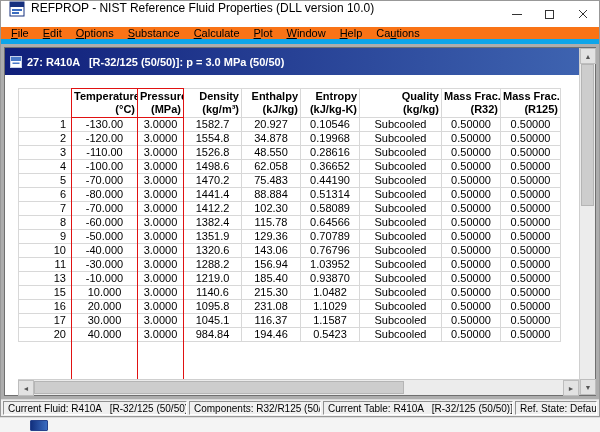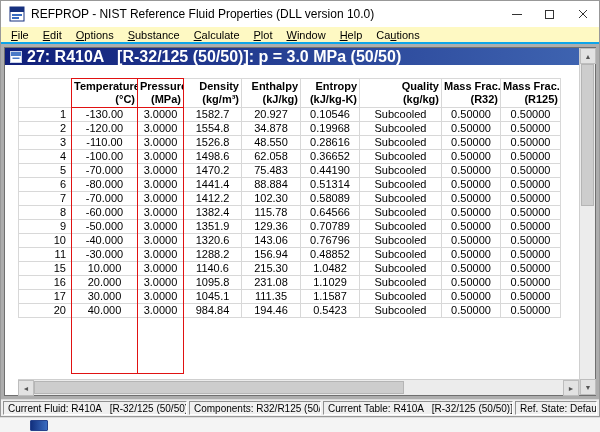--- a/index.html
+++ b/index.html
@@ -3,39 +3,39 @@
 <meta charset="utf-8">
 <style>
   * { margin:0; padding:0; box-sizing:border-box; }
   html,body { width:600px; height:432px; overflow:hidden; }
   body { font-family:"Liberation Sans", sans-serif; background:#e8e8e8; color:#000; }
 
   .main-window { width:600px; height:417px; border:1px solid #989898; background:#f0f0f0;
                  display:flex; flex-direction:column; }
 
   
-  .titlebar { height:26px; background:#ffffff; display:flex; align-items:center;
+  .titlebar { height:26px; background:#ffffff; display:flex; 
               padding-left:8px; gap:6px; flex:none; }
   .title-text { font-size:12px; white-space:pre; }
   .win-btns { margin-left:auto; display:flex; height:100%; }
   .win-btn { width:33px; height:100%; display:flex; align-items:center; justify-content:center; }
   .glyph-min { width:10px; height:1px; background:#333; display:block; }
   .glyph-max { width:9px; height:9px; border:1px solid #333; display:block; }
 
   
-  .menubar { height:17px; background:#fef9c3; border-bottom:2px solid #0ea5e9;
+  .menubar { height:17px; background:#f97316; border-bottom:5px solid #0ea5e9;
              display:flex; align-items:center; font-size:11px; padding-left:3px; flex:none; }
   .menu-item { padding:1px 7px; white-space:nowrap; }
 
   
   .mdi { flex:1; background:#adadad; padding:3px; min-height:0; }
   .child { width:100%; height:100%; border:1px solid #6f6f6f; background:#fff; display:flex; }
   .child-left { flex:1; min-width:0; display:flex; flex-direction:column; background:#fff; }
-  .child-titlebar { height:17px; flex:none; background:linear-gradient(to right,#101f7a,#3e63b0);
-                    color:#fff; font-size:16px; font-weight:bold; display:flex; align-items:center;
+  .child-titlebar { height:27px; flex:none; background:linear-gradient(to right,#101f7a,#3e63b0);
+                    color:#fff; font-size:11px; font-weight:bold; display:flex; align-items:center;
                     gap:5px; padding:0 5px; }
   .child-title { white-space:pre; overflow:hidden; }
   .client { flex:1; min-height:0; background:#fff; padding:13px 0 0 13px; overflow:hidden; }
   .table-wrap { position:relative; display:inline-block; }
 
   
   #grid { border-collapse:separate; border-spacing:0; table-layout:fixed; font-size:11px;
           border-top:1px solid #d8d8d8; border-left:1px solid #d8d8d8; width:542px; }
   #grid col:nth-child(1){width:53px}
   #grid col:nth-child(2){width:66px}
@@ -303,21 +303,32 @@
                     <td>Subcooled</td>
                     <td>0.50000</td>
                     <td>0.50000</td>
                   </tr>
                   <tr>
                     <td class="rownum">11</td>
                     <td>-30.000</td>
                     <td>3.0000</td>
                     <td>1288.2</td>
                     <td>156.94</td>
-                    <td>0.48852</td>
+                    <td>1.03952</td>
+                    <td>Subcooled</td>
+                    <td>0.50000</td>
+                    <td>0.50000</td>
+                  </tr>
+                  <tr>
+                    <td class="rownum">13</td>
+                    <td>-10.000</td>
+                    <td>3.0000</td>
+                    <td>1219.0</td>
+                    <td>185.40</td>
+                    <td>0.93870</td>
                     <td>Subcooled</td>
                     <td>0.50000</td>
                     <td>0.50000</td>
                   </tr>
                   <tr>
                     <td class="rownum">15</td>
                     <td>10.000</td>
                     <td>3.0000</td>
                     <td>1140.6</td>
                     <td>215.30</td>
@@ -335,21 +346,21 @@
                     <td>1.1029</td>
                     <td>Subcooled</td>
                     <td>0.50000</td>
                     <td>0.50000</td>
                   </tr>
                   <tr>
                     <td class="rownum">17</td>
                     <td>30.000</td>
                     <td>3.0000</td>
                     <td>1045.1</td>
-                    <td>111.35</td>
+                    <td>116.37</td>
                     <td>1.1587</td>
                     <td>Subcooled</td>
                     <td>0.50000</td>
                     <td>0.50000</td>
                   </tr>
                   <tr>
                     <td class="rownum">20</td>
                     <td>40.000</td>
                     <td>3.0000</td>
                     <td>984.84</td>

